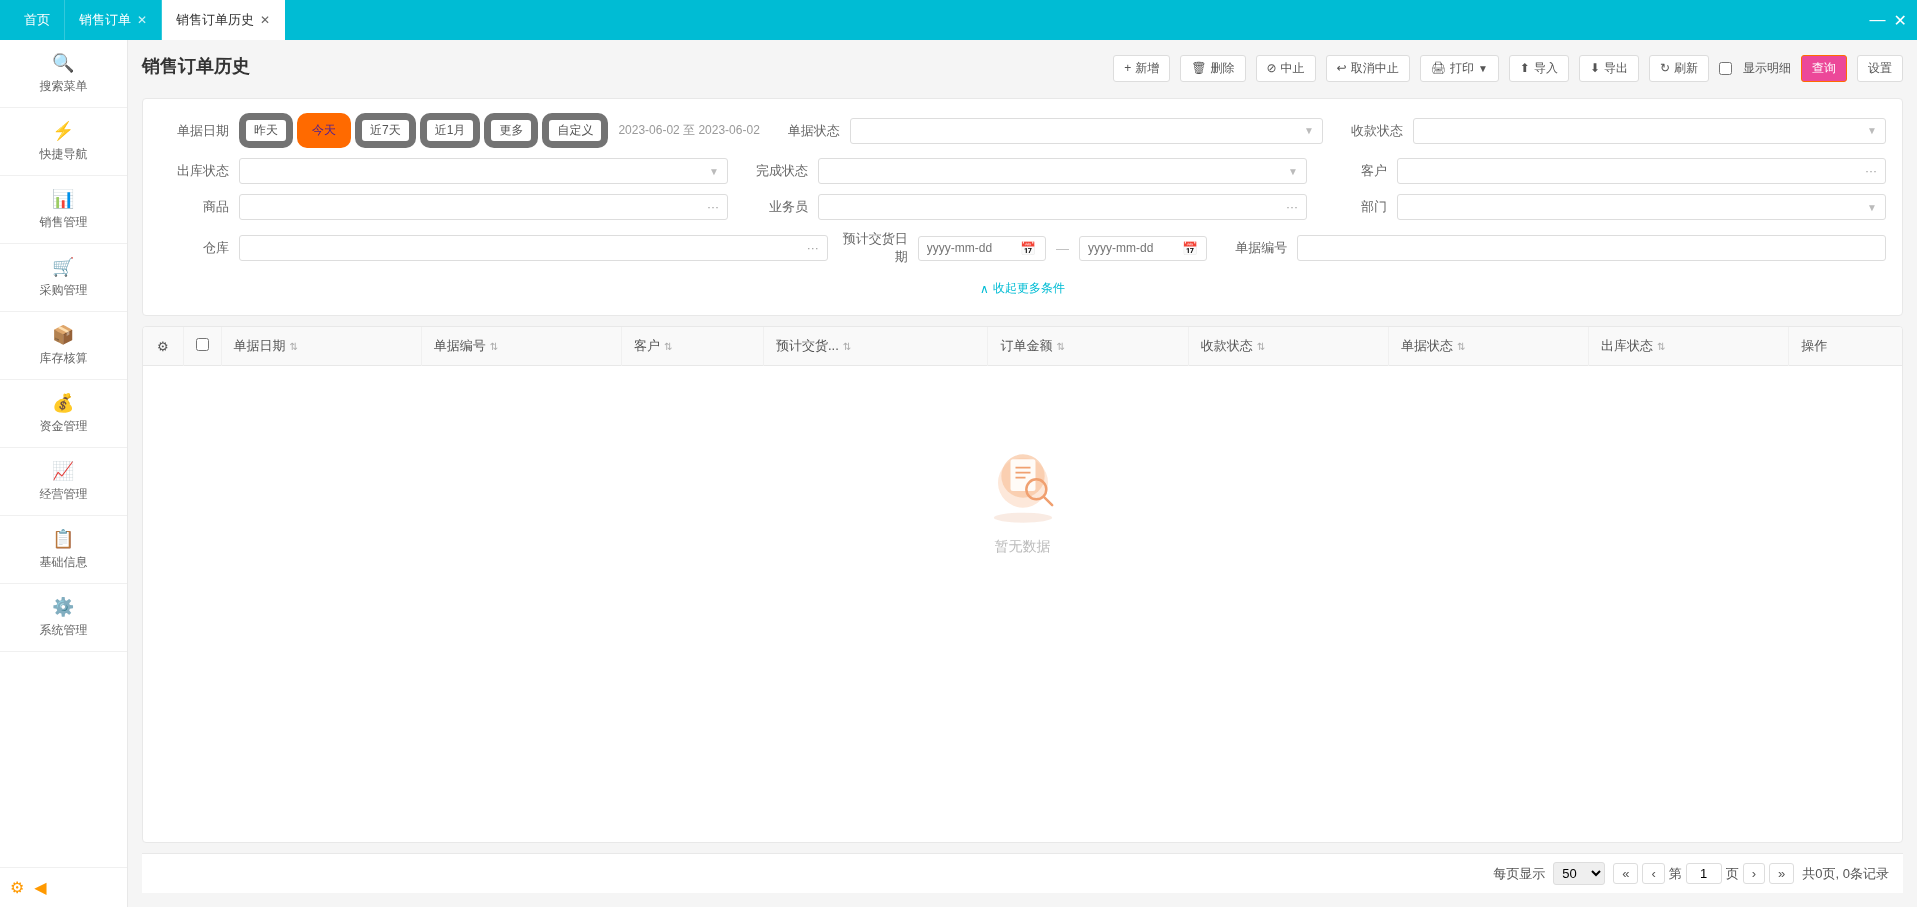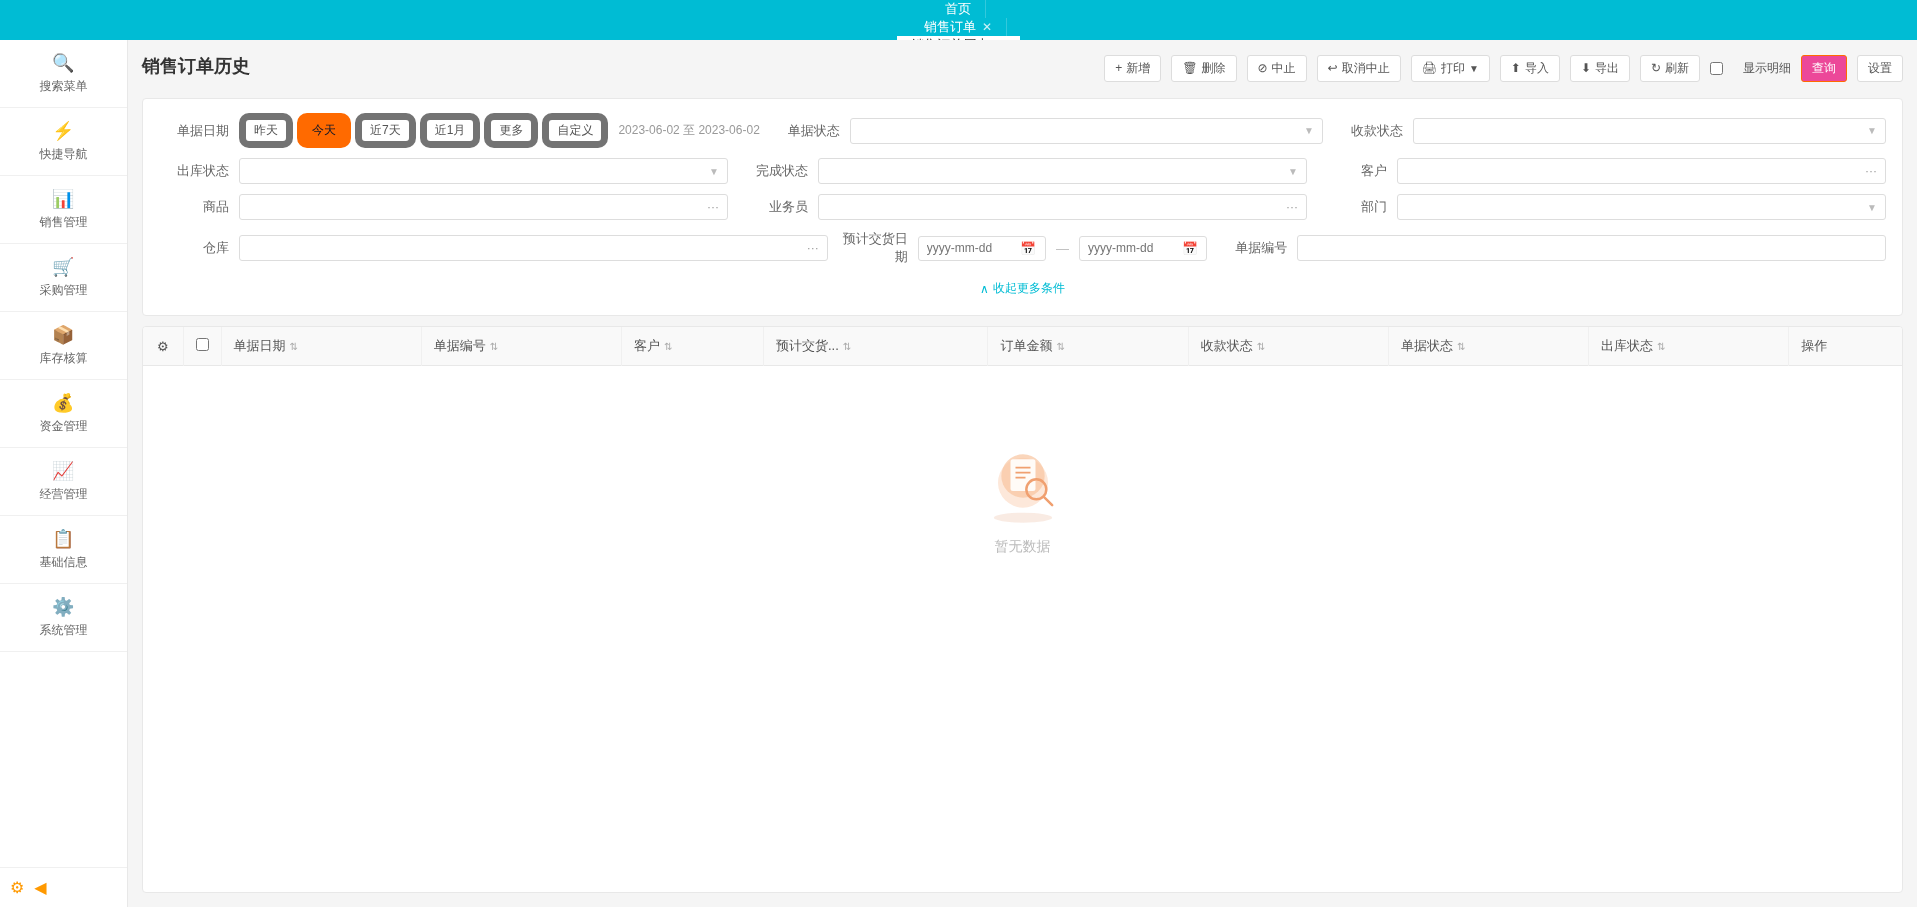--- a/index.html
+++ b/index.html
@@ -7,21 +7,20 @@
 
     
     .top-bar {
       background: #00bcd4;
       height: 40px;
       display: flex;
       align-items: center;
       padding: 0 10px;
       gap: 0;
       flex-shrink: 0;
-      flex-direction: column;
     }
     .top-bar-close {
       margin-left: auto;
       display: flex;
       align-items: center;
       gap: 8px;
       color: white;
     }
     .tab {
       display: flex;
@@ -126,21 +125,21 @@
       color: #555;
     }
     .toolbar-btn.primary {
       background: #ec4899;
       color: white;
       border-color: #ff6a00;
     }
     .show-detail-check {
       display: flex;
       align-items: center;
-      gap: 20px;
+      gap: 11px;
       font-size: 12px;
       color: #555;
     }
 
     
     .filter-panel {
       background: white;
       border-radius: 4px;
       padding: 14px 16px;
       border: 1px solid #e8e8e8;
@@ -196,21 +195,21 @@
       padding: 2px 8px;
       border-radius: 10px;
       border: 7px solid #737373;
       background: white;
       cursor: pointer;
       font-size: 12px;
       color: #555;
     }
     .date-btn.active {
       background: #ff6a00;
-      color: #0f172a;
+      color: #4c1d95;
       border-color: #ff6a00;
     }
     .date-text {
       font-size: 12px;
       color: #999;
     }
     .collapse-bar {
       text-align: center;
       padding: 4px 0;
       cursor: pointer;
@@ -644,15 +643,33 @@
                   <line x1="85" y1="85" x2="95" y2="95" stroke="#f0a070" stroke-width="3" stroke-linecap="round"></line>
                 </svg>
                 <span style="color:#bbb;font-size:14px;">暂无数据</span>
               </div>
             </td>
           </tr>
         </tbody>
       </table>
     </div>
 
+    <div class="pagination">
+      <span>每页显示</span>
+      <select>
+        <option>20</option>
+        <option selected="">50</option>
+        <option>100</option>
+      </select>
+      <div class="page-nav">
+        <button class="page-nav-btn">«</button>
+        <button class="page-nav-btn">‹</button>
+        <span>第</span>
+        <input class="page-input" type="text" value="1" style="">
+        <span>页</span>
+        <button class="page-nav-btn">›</button>
+        <button class="page-nav-btn">»</button>
+      </div>
+      <span>共0页, 0条记录</span>
+    </div>
 
   </div>
 </div>
 
 </body></html>

